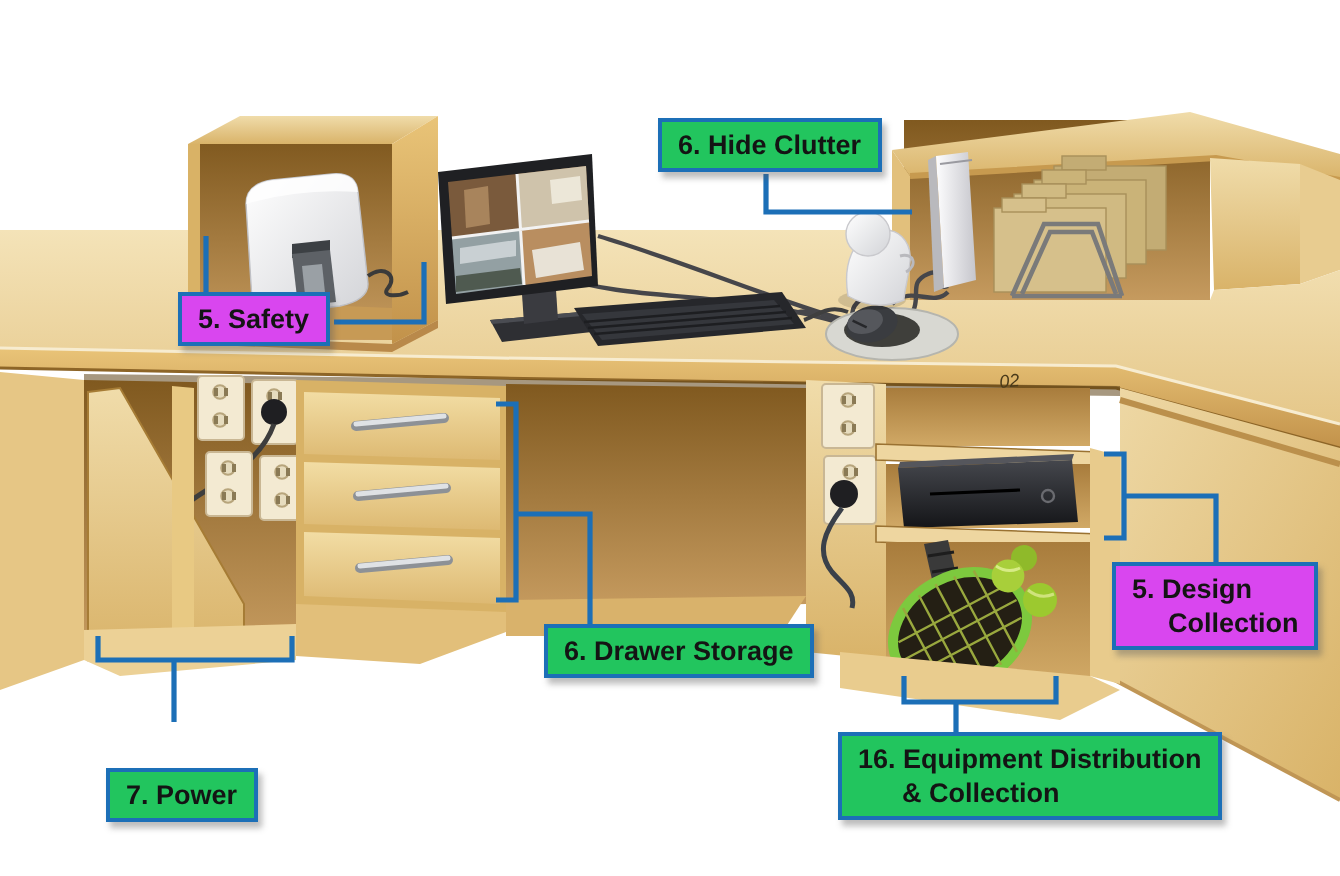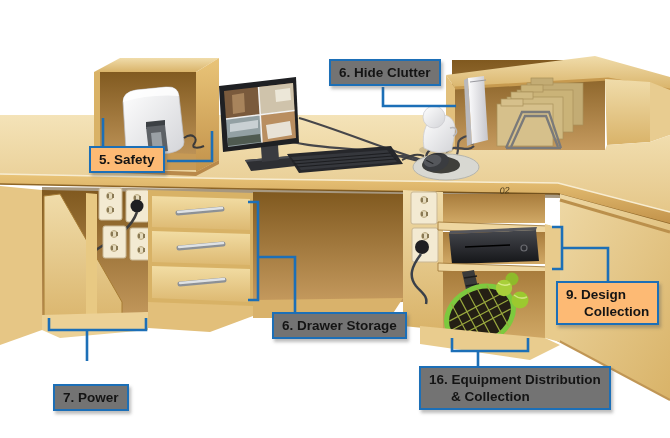--- a/index.html
+++ b/index.html
@@ -2,26 +2,26 @@
 <html><head>
 <meta charset="utf-8">
 <style>
   html,body{margin:0;padding:0;background:#fff;}
   .stage{
     position:relative;width:670px;height:438px;background:#ffffff;
     font-family:"Liberation Sans",sans-serif;overflow:hidden;
   }
   .stage svg{position:absolute;left:0;top:0;}
   .callout{
-    position:absolute;border:2.5px solid #1c6fb7;background:#737373;
+    position:absolute;border:2.5px solid #1c6fb7;background:#22c55e;
     color:#141414;font-weight:bold;font-size:13.5px;line-height:17px;
     padding:3px 8px;white-space:nowrap;box-sizing:border-box;
     box-shadow:2px 3px 3px rgba(90,90,90,.40);
   }
-  .callout.tan{background:#fdba74;}
+  .callout.tan{background:#d946ef;}
   .callout .l2{display:block;}
   #c9 .l2{padding-left:18px;}
   #c10 .l2{padding-left:22px;}
   #c5{left:89px;top:146px;}
   #c6{left:329px;top:59px;}
   #c7{left:53px;top:360px;margin-top:24px;}
   #c8{left:272px;top:312px;}
   #c9{left:556px;top:281px;}
   #c10{left:419px;top:366px;}
 </style>
@@ -326,20 +326,20 @@
 <div class="callout" id="c6">
   <span>6. Hide Clutter</span>
 </div>
 <div class="callout" id="c7">
   <span>7. Power</span>
 </div>
 <div class="callout" id="c8">
   <span>6. Drawer Storage</span>
 </div>
 <div class="callout tan" id="c9">
-  <span class="l1">9. Design</span>
+  <span class="l1">5. Design</span>
   <span class="l2">Collection</span>
 </div>
 <div class="callout" id="c10">
   <span class="l1">16. Equipment Distribution</span>
   <span class="l2">&amp; Collection</span>
 </div>
 </div>
 
 </body></html>

